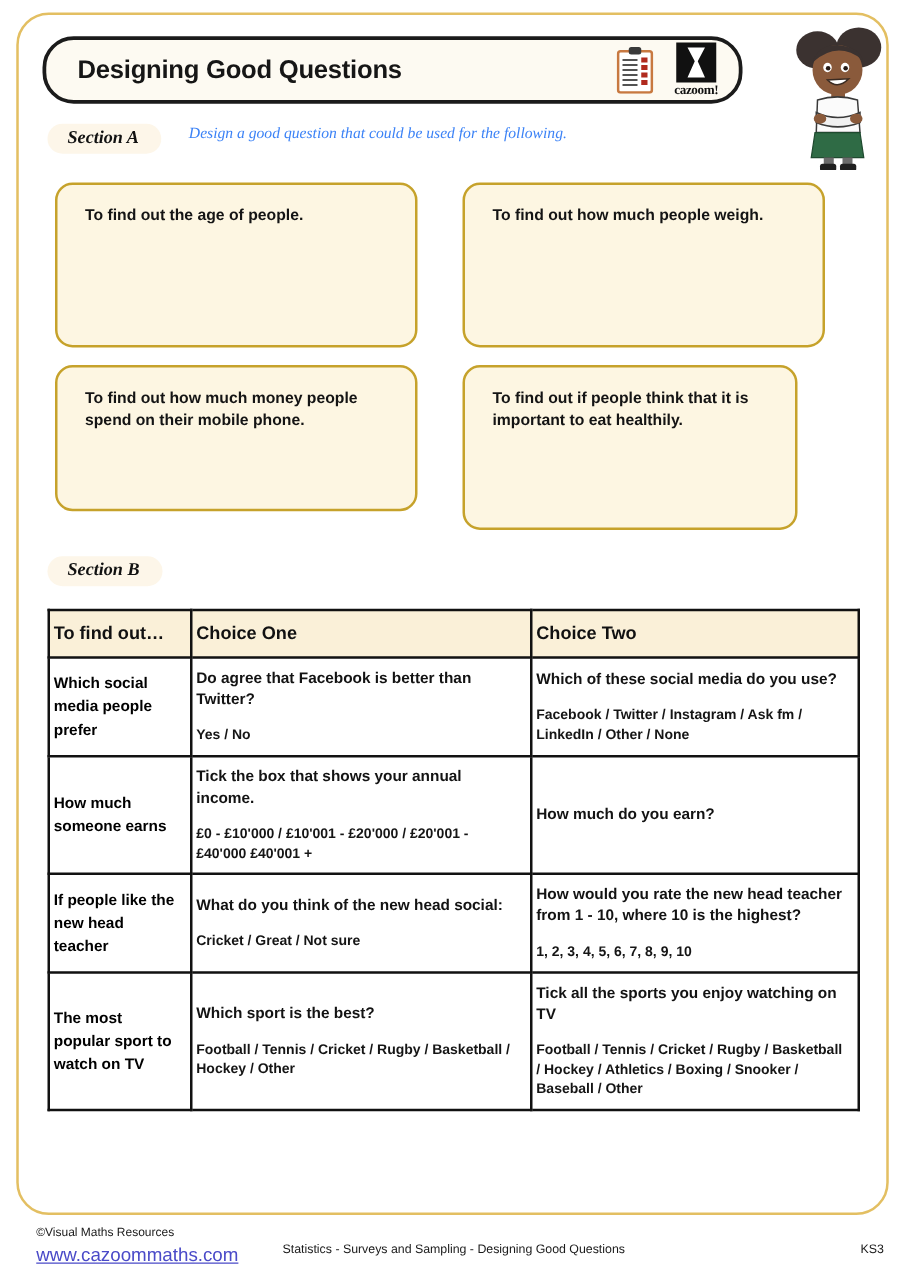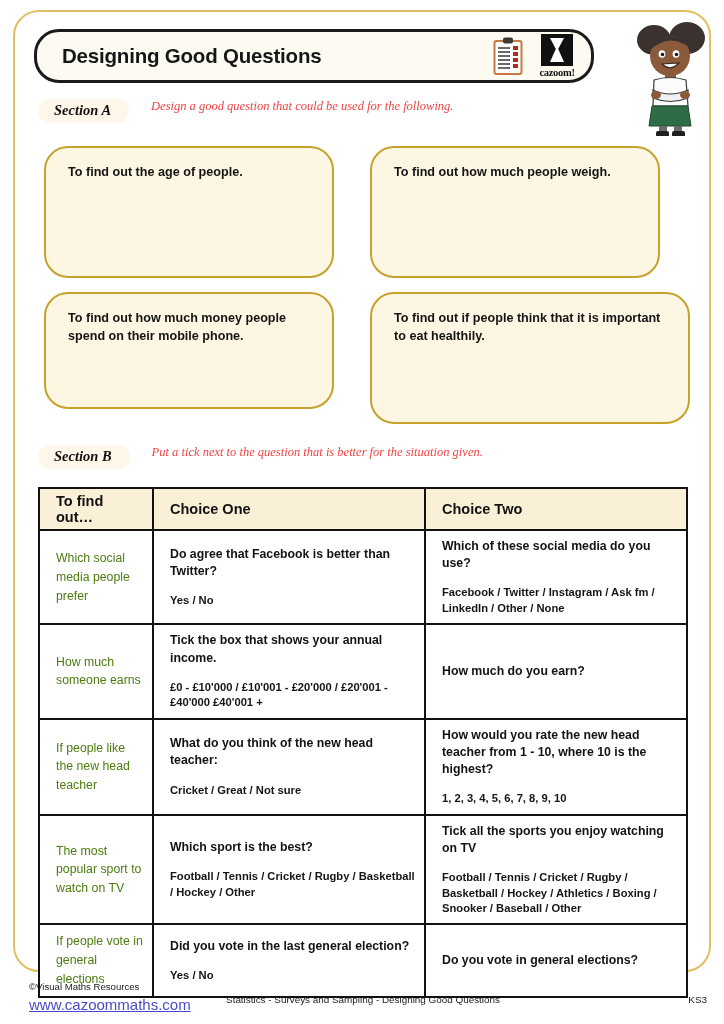--- a/index.html
+++ b/index.html
@@ -102,31 +102,31 @@
     font-weight: bold;
     font-style: italic;
     font-size: 14.5px;
     color: #111111;
     white-space: nowrap;
   }
   .section-instr {
     font-family: "Liberation Serif", serif;
     font-style: italic;
     font-size: 12.5px;
-    color: #ef4444;
+    color: #3b82f6;
     margin-left: 22px;
     white-space: nowrap;
   }
 
   
   .answer-box {
     position: absolute;
     background: #fdf6e2;
     border: 2px solid #c6a22b;
-    border-radius: 24px;
+    border-radius: 14px;
   }
   .answer-box .prompt {
     position: absolute;
     left: 22px; top: 16px;
     right: 14px;
     font-size: 12.6px;
     font-weight: bold;
     color: #141414;
     line-height: 1.42;
   }
@@ -135,41 +135,41 @@
   .tbl {
     position: absolute;
     left: 38px; top: 487px;
     width: 648px;
     border-collapse: collapse;
     table-layout: fixed;
   }
   .tbl th, .tbl td {
     border: 2px solid #111111;
     vertical-align: middle;
-    padding: 7px 9px 7px 16px;
+    padding: 7px 9px 7px 3px;
     background: #ffffff;
   }
   .tbl thead th {
     background: #faf0d8;
     height: 38px;
     text-align: left;
     font-size: 14.5px;
     font-weight: bold;
     color: #111111;
     padding-top: 4px;
     padding-bottom: 4px;
   }
   .col-a { width: 114px; }
   .col-b { width: 272px; }
   .col-c { width: 262px; }
 
   .cell-label {
     font-size: 12.3px;
-    font-weight: normal;
-    color: #4d7c0f;
+    font-weight: bold;
+    color: #000000;
     line-height: 1.52;
   }
   .cell-q {
     font-size: 12.3px;
     font-weight: bold;
     color: #131313;
     line-height: 1.4;
   }
   .cell-opts {
     font-size: 11.2px;
@@ -301,27 +301,26 @@
   </div>
 
   <div class="answer-box" style="left:370px; top:146px; width:290px; height:132px;">
     <div class="prompt">To find out how much people weigh.</div>
   </div>
 
   <div class="answer-box" style="left:44px; top:292px; width:290px; height:117px;">
     <div class="prompt">To find out how much money people spend on their mobile phone.</div>
   </div>
 
-  <div class="answer-box" style="left:370px; top:292px; width:320px; height:132px;">
+  <div class="answer-box" style="left:370px; top:292px; width:268px; height:132px;">
     <div class="prompt">To find out if people think that it is important to eat healthily.</div>
   </div>
 
   <div class="section-row" style="left:38px; top:445px;">
     <span class="section-chip">Section B</span>
-    <span class="section-instr">Put a tick next to the question that is better for the situation given.</span>
   </div>
 
   <table class="tbl">
     <thead>
       <tr>
         <th class="col-a">To find out…</th>
         <th class="col-b">Choice One</th>
         <th class="col-c">Choice Two</th>
       </tr>
     </thead>
@@ -351,21 +350,21 @@
         <td class="col-c">
           <div class="cell-q">How much do you earn?</div>
         </td>
       </tr>
 
       <tr>
         <td class="col-a">
           <div class="cell-label">If people like the new head teacher</div>
         </td>
         <td class="col-b">
-          <div class="cell-q">What do you think of the new head teacher:</div>
+          <div class="cell-q">What do you think of the new head social:</div>
           <div class="cell-opts">Cricket / Great / Not sure</div>
         </td>
         <td class="col-c">
           <div class="cell-q">How would you rate the new head teacher from 1 - 10, where 10 is the highest?</div>
           <div class="cell-opts">1, 2, 3, 4, 5, 6, 7, 8, 9, 10</div>
         </td>
       </tr>
 
       <tr>
         <td class="col-a">
@@ -374,32 +373,20 @@
         <td class="col-b">
           <div class="cell-q">Which sport is the best?</div>
           <div class="cell-opts">Football / Tennis / Cricket / Rugby / Basketball / Hockey / Other</div>
         </td>
         <td class="col-c">
           <div class="cell-q">Tick all the sports you enjoy watching on TV</div>
           <div class="cell-opts">Football / Tennis / Cricket / Rugby / Basketball / Hockey / Athletics / Boxing / Snooker / Baseball / Other</div>
         </td>
       </tr>
 
-      <tr>
-        <td class="col-a">
-          <div class="cell-label">If people vote in general elections</div>
-        </td>
-        <td class="col-b">
-          <div class="cell-q">Did you vote in the last general election?</div>
-          <div class="cell-opts">Yes / No</div>
-        </td>
-        <td class="col-c">
-          <div class="cell-q">Do you vote in general elections?</div>
-        </td>
-      </tr>
     </tbody>
   </table>
 
   <div class="footer">
     <div class="footer-left">
       <div>©Visual Maths Resources</div>
       <a class="footer-link" href="#">www.cazoommaths.com</a>
     </div>
     <div class="footer-center">Statistics - Surveys and Sampling - Designing Good Questions</div>
     <div class="footer-right">KS3</div>

